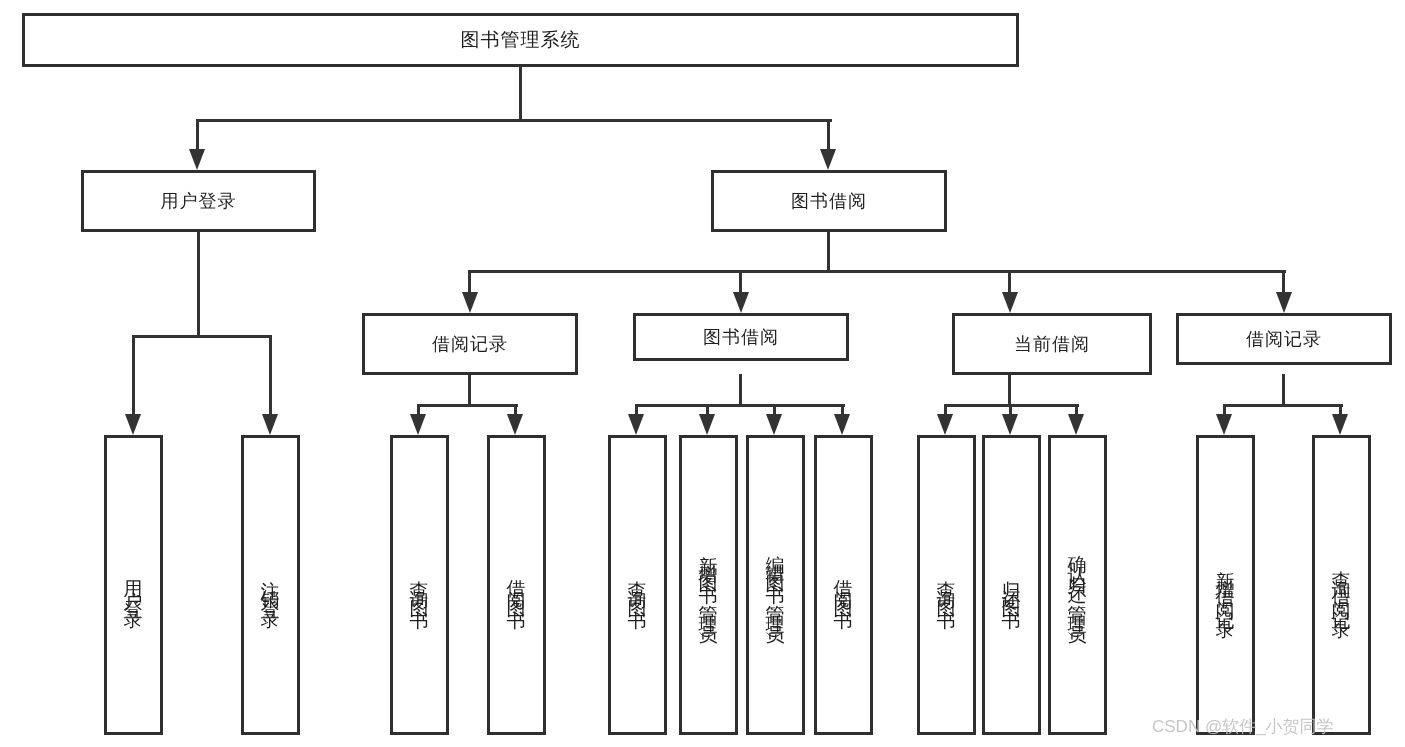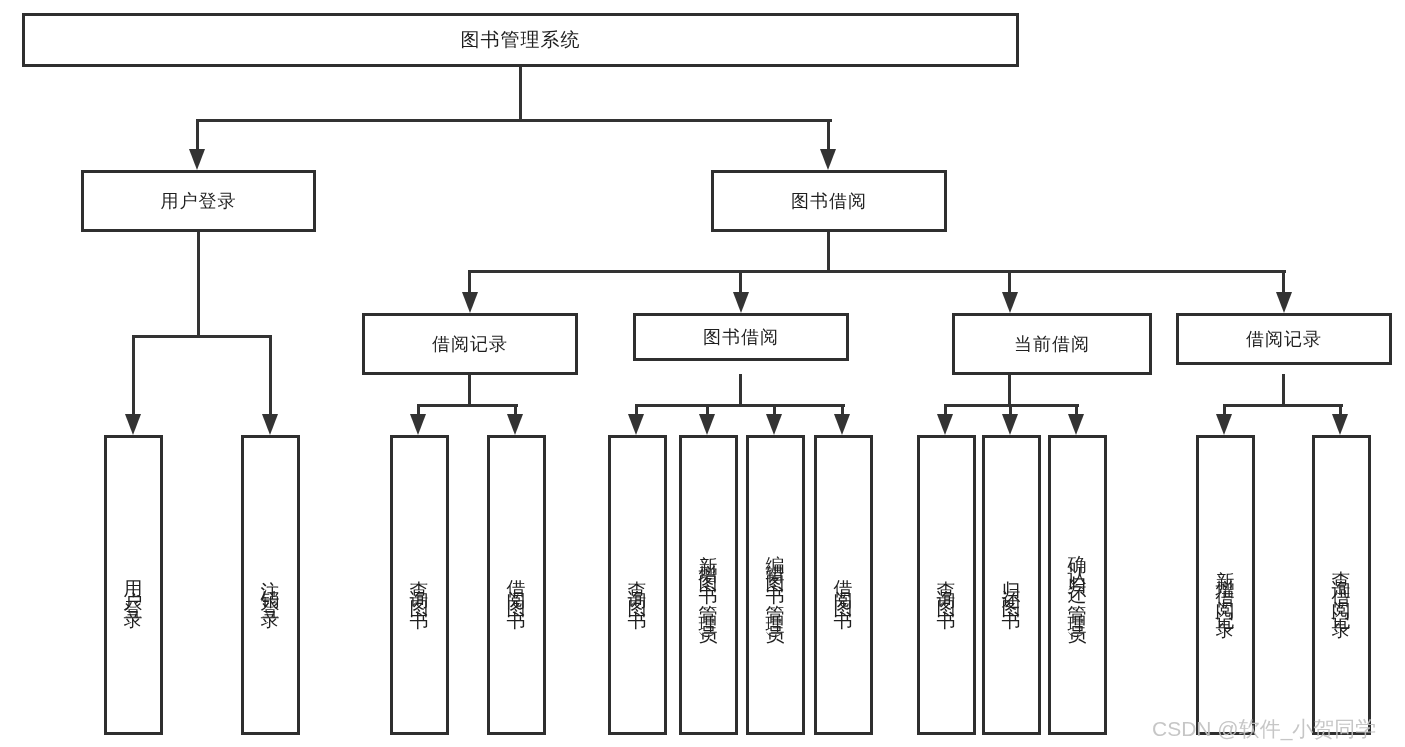--- a/index.html
+++ b/index.html
@@ -47,21 +47,21 @@
     height: 0;
     border-left: 8px solid transparent;
     border-right: 8px solid transparent;
     border-top: 21px solid #333333;
     z-index: 1;
   }
   .watermark {
     position: absolute;
     left: 1152px;
     top: 715px;
-    font-size: 21px;
+    font-size: 17px;
     color: #c2c2c2;
     opacity: 0.92;
     z-index: 5;
     white-space: nowrap;
   }
 </style>
 </head>
 <body>
 
 <div class="stage">

